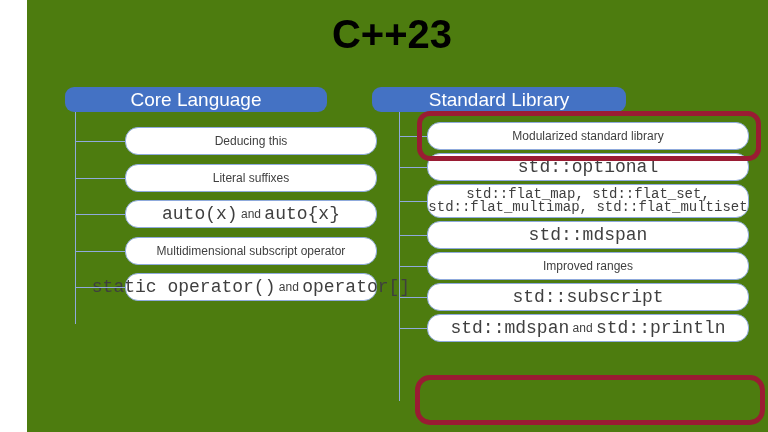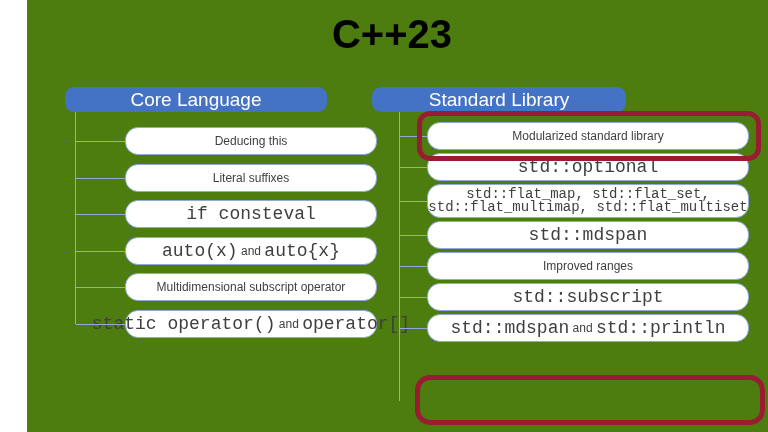--- a/index.html
+++ b/index.html
@@ -69,23 +69,20 @@
     <div class="hdr">Core Language</div>
     <div class="vline"></div>
     <div class="items">
       <div class="box">
         <span class="seg sans">Deducing this</span>
       </div>
       <div class="box">
         <span class="seg sans">Literal suffixes</span>
       </div>
       <div class="box">
-        <span class="seg mono">if consteval</span>
-      </div>
-      <div class="box">
         <span class="seg mono">auto(x)</span>
           <span class="seg sans"> and </span>
           <span class="seg mono">auto{x}</span>
       </div>
       <div class="box">
         <span class="seg sans">Multidimensional subscript operator</span>
       </div>
       <div class="box">
         <span class="seg mono">static operator()</span>
           <span class="seg sans"> and </span>

